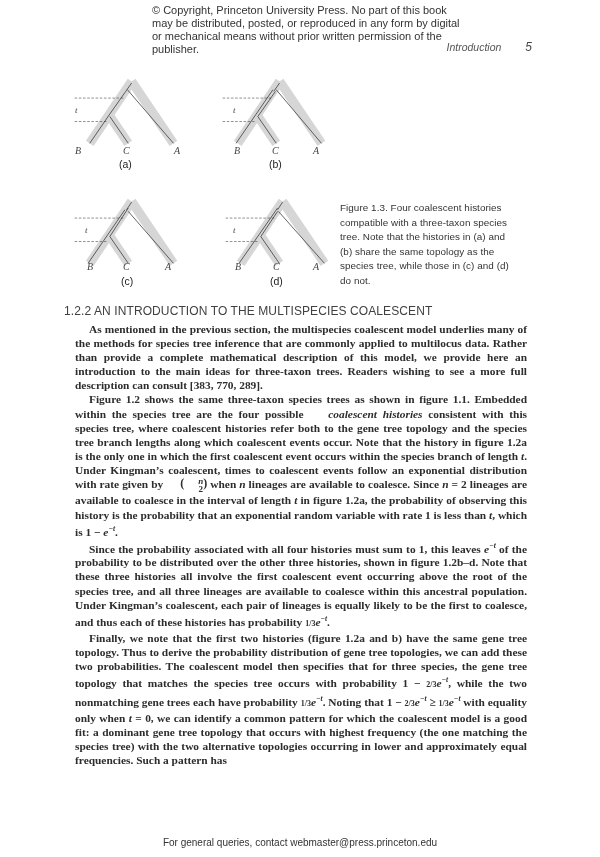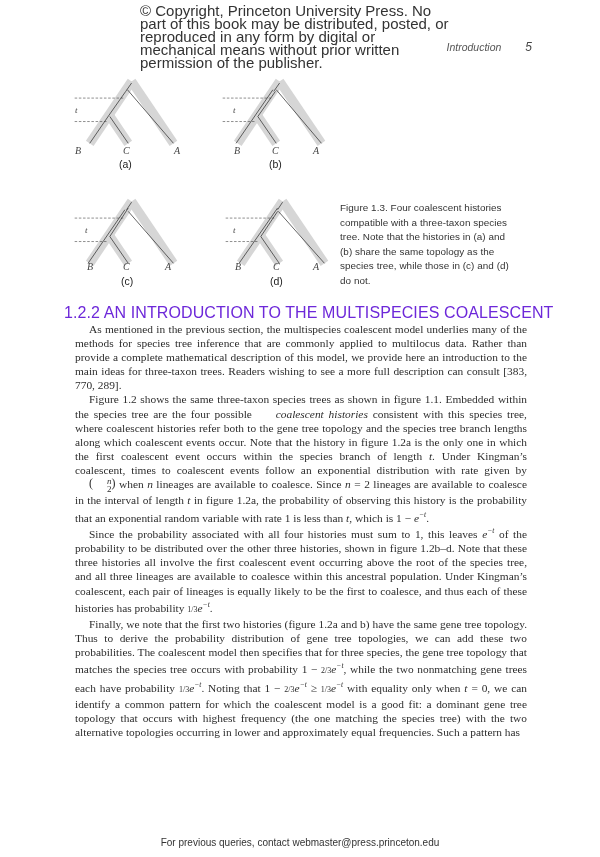--- a/index.html
+++ b/index.html
@@ -1,34 +1,34 @@
 <!DOCTYPE html>
 <html><head>
 <meta charset="utf-8">
 <style>
   html, body { margin: 0; padding: 0; background: #ffffff; }
   body { width: 600px; height: 857px; position: relative; overflow: hidden; color: #2a2a2a; }
   .sans { font-family: "Liberation Sans", "DejaVu Sans", sans-serif; }
   .serif { font-family: "Liberation Serif", "DejaVu Serif", serif; }
 
-  .copyright { position: absolute; left: 140px; top: 4px; width: 310px; font-size: 15px; line-height: 13px; color: #333; }
+  .copyright { position: absolute; left: 152px; top: 4px; width: 310px; font-size: 11px; line-height: 13px; color: #333; }
   .running-head { position: absolute; top: 40px; right: 68px; font-size: 10.5px; color: #555; font-style: italic; }
   .running-head .title { margin-right: 21px; }
   .running-head .pno { font-size: 12px; color: #444; }
 
   .figure { position: absolute; }
   .figure svg { display: block; }
   .panel-label { position: absolute; font-size: 10.5px; color: #222; }
 
   .caption { position: absolute; left: 340px; top: 201px; width: 177px; font-size: 9.9px; line-height: 14.6px; color: #333; letter-spacing: 0.05px; }
 
-  .section-heading { position: absolute; left: 64px; top: 304px; font-size: 16px; color: #6d28d9; letter-spacing: 0.1px; }
+  .section-heading { position: absolute; left: 64px; top: 304px; font-size: 12px; color: #404040; letter-spacing: 0.1px; }
 
   .body-text { position: absolute; left: 75px; top: 322px; width: 452px; font-size: 11.4px; line-height: 14.1px; color: #2d2d2d; text-align: justify; }
-  .body-text p { margin: 0; text-indent: 14px; }
+  .body-text p { margin: 0; text-indent: 14px; font-weight: bold; }
   .body-text .math { font-style: italic; }
   .body-text em { font-style: italic; margin-left: 19px; }
 
   .footer { position: absolute; left: 0; width: 600px; top: 837px; text-align: center; font-size: 10px; color: #333; }
 </style>
 </head>
 <body>
 
 <div class="copyright sans">© Copyright, Princeton University Press. No part of this book may be distributed, posted, or reproduced in any form by digital or mechanical means without prior written permission of the publisher.</div>
 <div class="running-head sans">
@@ -131,13 +131,13 @@
 
 <div class="section-heading sans">1.2.2 AN INTRODUCTION TO THE MULTISPECIES COALESCENT</div>
 
 <div class="body-text serif">
   <p>As mentioned in the previous section, the multispecies coalescent model underlies many of the methods for species tree inference that are commonly applied to multilocus data. Rather than provide a complete mathematical description of this model, we provide here an introduction to the main ideas for three-taxon trees. Readers wishing to see a more full description can consult [383, 770, 289].</p>
   <p><span>Figure 1.2 shows the same three-taxon species trees as shown in figure 1.1. Embedded within the species tree are the four possible </span><em>coalescent histories</em><span> consistent with this species tree, where coalescent histories refer both to the gene tree topology and the species tree branch lengths along which coalescent events occur. Note that the history in figure 1.2a is the only one in which the first coalescent event occurs within the species branch of length </span><span class="math">t</span><span>. Under Kingman’s coalescent, times to coalescent events follow an exponential distribution with rate given by </span><span style="display:inline-block;vertical-align:middle;font-size:9px;line-height:8px;text-align:center;"><span style="font-size:12px;">(</span><span style="display:inline-block;vertical-align:middle;"><span style="display:block;font-style:italic;">n</span><span style="display:block;">2</span></span><span style="font-size:12px;">)</span></span><span> when </span><span class="math">n</span><span> lineages are available to coalesce. Since </span><span class="math">n</span><span> = 2 lineages are available to coalesce in the interval of length </span><span class="math">t</span><span> in figure 1.2a, the probability of observing this history is the probability that an exponential random variable with rate 1 is less than </span><span class="math">t</span><span>, which is 1 − </span><span class="math">e</span><sup class="math" style="font-size:7.5px;">−t</sup><span>.</span></p>
   <p><span>Since the probability associated with all four histories must sum to 1, this leaves </span><span class="math">e</span><sup class="math" style="font-size:7.5px;">−t</sup><span> of the probability to be distributed over the other three histories, shown in figure 1.2b–d. Note that these three histories all involve the first coalescent event occurring above the root of the species tree, and all three lineages are available to coalesce within this ancestral population. Under Kingman’s coalescent, each pair of lineages is equally likely to be the first to coalesce, and thus each of these histories has probability </span><span style="font-size:8px;">1/3</span><span class="math">e</span><sup class="math" style="font-size:7.5px;">−t</sup><span>.</span></p>
   <p><span>Finally, we note that the first two histories (figure 1.2a and b) have the same gene tree topology. Thus to derive the probability distribution of gene tree topologies, we can add these two probabilities. The coalescent model then specifies that for three species, the gene tree topology that matches the species tree occurs with probability 1 − </span><span style="font-size:8px;">2/3</span><span class="math">e</span><sup class="math" style="font-size:7.5px;">−t</sup><span>, while the two nonmatching gene trees each have probability </span><span style="font-size:8px;">1/3</span><span class="math">e</span><sup class="math" style="font-size:7.5px;">−t</sup><span>. Noting that 1 − </span><span style="font-size:8px;">2/3</span><span class="math">e</span><sup class="math" style="font-size:7.5px;">−t</sup><span> ≥ </span><span style="font-size:8px;">1/3</span><span class="math">e</span><sup class="math" style="font-size:7.5px;">−t</sup><span> with equality only when </span><span class="math">t</span><span> = 0, we can identify a common pattern for which the coalescent model is a good fit: a dominant gene tree topology that occurs with highest frequency (the one matching the species tree) with the two alternative topologies occurring in lower and approximately equal frequencies. Such a pattern has</span></p>
 </div>
 
-<div class="footer sans">For previous queries, contact webmaster@press.princeton.edu</div>
+<div class="footer sans">For general queries, contact webmaster@press.princeton.edu</div>
 
 </body></html>

